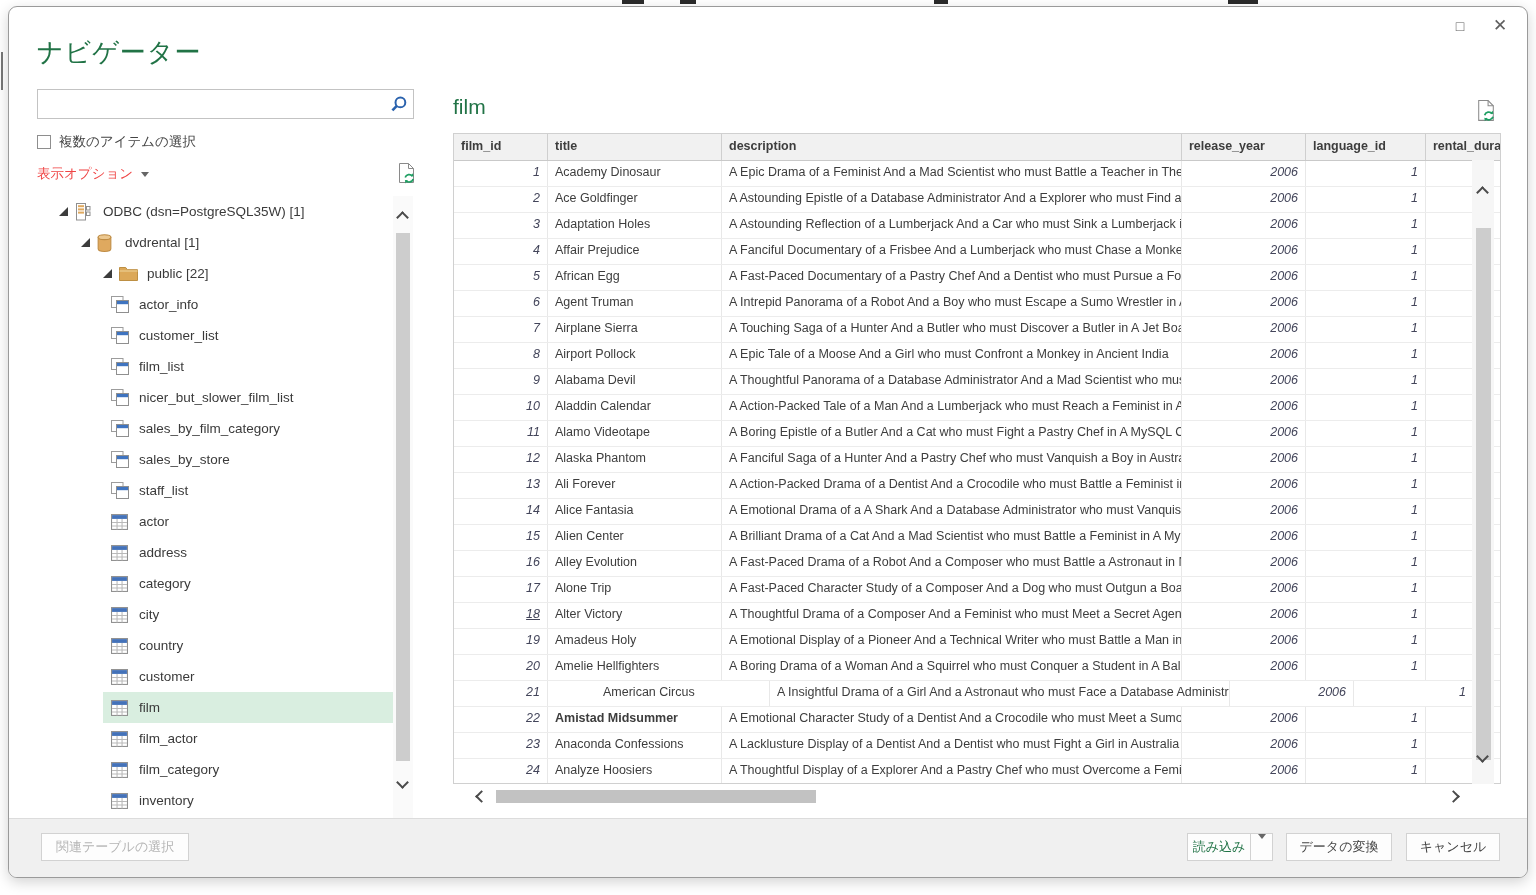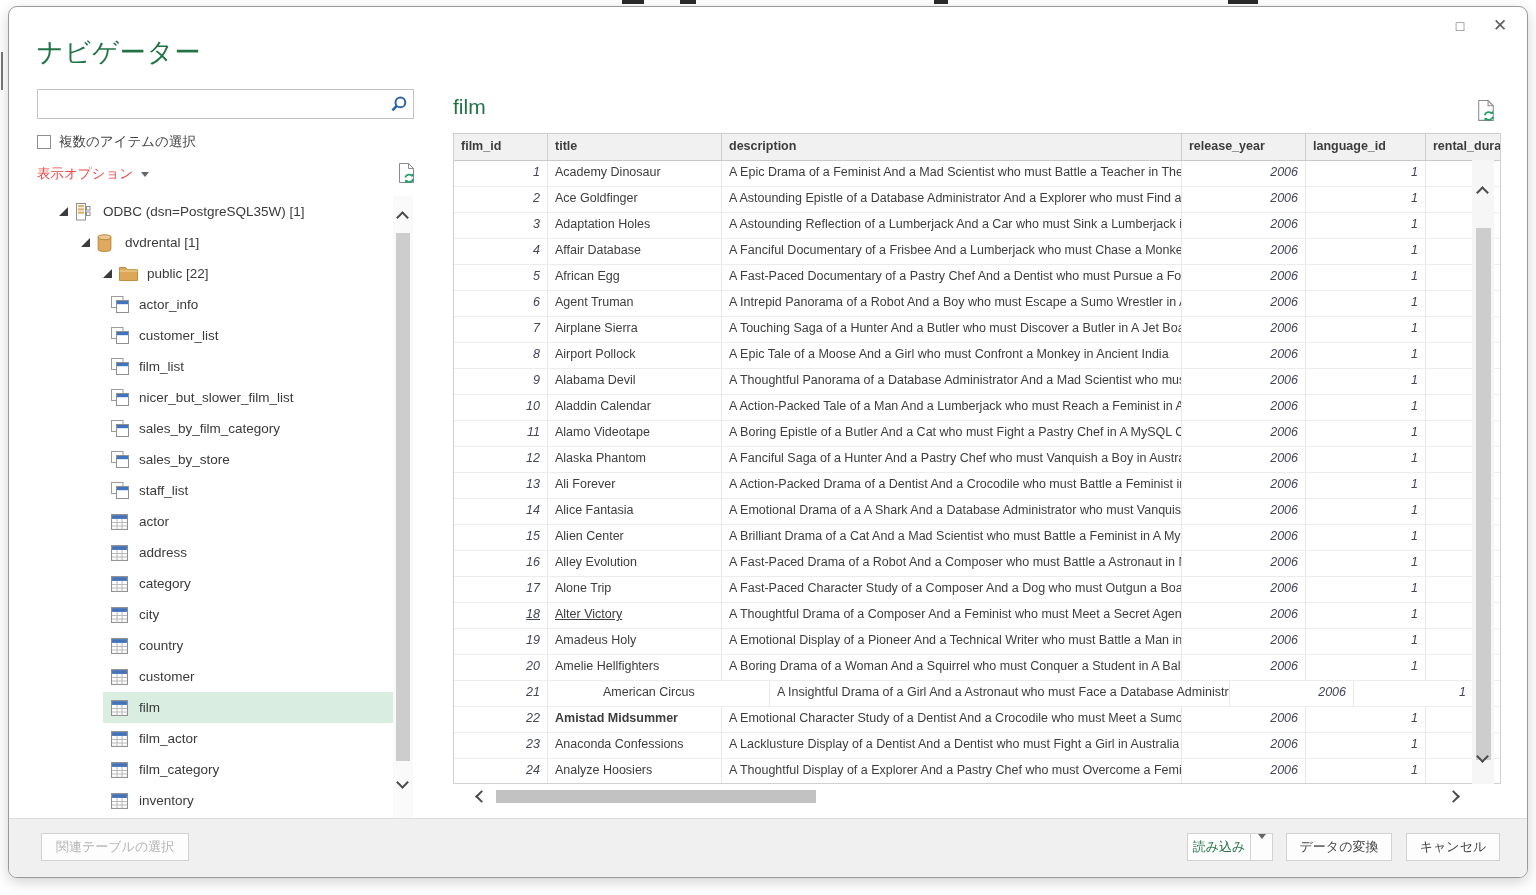--- a/index.html
+++ b/index.html
@@ -386,21 +386,21 @@
           <div class="grid-row">
             <div class="g-cell g-num" style="width: 94px;">3</div>
             <div class="g-cell" style="width: 174px;">Adaptation Holes</div>
             <div class="g-cell" style="width: 460px;">A Astounding Reflection of a Lumberjack And a Car who must Sink a Lumberjack in A Baloon Factory</div>
             <div class="g-cell g-num" style="width: 124px;">2006</div>
             <div class="g-cell g-num" style="width: 120px;">1</div>
             <div class="g-cell" style="width: 76px;"></div>
           </div>
           <div class="grid-row">
             <div class="g-cell g-num" style="width: 94px;">4</div>
-            <div class="g-cell" style="width: 174px;">Affair Database</div>
+            <div class="g-cell" style="width: 174px;">Affair Prejudice</div>
             <div class="g-cell" style="width: 460px;">A Fanciful Documentary of a Frisbee And a Lumberjack who must Chase a Monkey in A Shark Tank</div>
             <div class="g-cell g-num" style="width: 124px;">2006</div>
             <div class="g-cell g-num" style="width: 120px;">1</div>
             <div class="g-cell" style="width: 76px;"></div>
           </div>
           <div class="grid-row">
             <div class="g-cell g-num" style="width: 94px;">5</div>
             <div class="g-cell" style="width: 174px;">African Egg</div>
             <div class="g-cell" style="width: 460px;">A Fast-Paced Documentary of a Pastry Chef And a Dentist who must Pursue a Forensic Psychologist in The Gulf of Mexico</div>
             <div class="g-cell g-num" style="width: 124px;">2006</div>
@@ -498,21 +498,21 @@
           <div class="grid-row">
             <div class="g-cell g-num" style="width: 94px;">17</div>
             <div class="g-cell" style="width: 174px;">Alone Trip</div>
             <div class="g-cell" style="width: 460px;">A Fast-Paced Character Study of a Composer And a Dog who must Outgun a Boat in An Abandoned Fun House</div>
             <div class="g-cell g-num" style="width: 124px;">2006</div>
             <div class="g-cell g-num" style="width: 120px;">1</div>
             <div class="g-cell" style="width: 76px;"></div>
           </div>
           <div class="grid-row">
             <div class="g-cell g-num" style="width: 94px; text-decoration: underline;">18</div>
-            <div class="g-cell" style="width: 174px; text-decoration: underline;">Alter Victory</div>
+            <div class="g-cell" style="width: 174px;">Alter Victory</div>
             <div class="g-cell" style="width: 460px;">A Thoughtful Drama of a Composer And a Feminist who must Meet a Secret Agent in The Canadian Rockies</div>
             <div class="g-cell g-num" style="width: 124px;">2006</div>
             <div class="g-cell g-num" style="width: 120px;">1</div>
             <div class="g-cell" style="width: 76px;"></div>
           </div>
           <div class="grid-row">
             <div class="g-cell g-num" style="width: 94px;">19</div>
             <div class="g-cell" style="width: 174px;">Amadeus Holy</div>
             <div class="g-cell" style="width: 460px;">A Emotional Display of a Pioneer And a Technical Writer who must Battle a Man in A Baloon</div>
             <div class="g-cell g-num" style="width: 124px;">2006</div>

